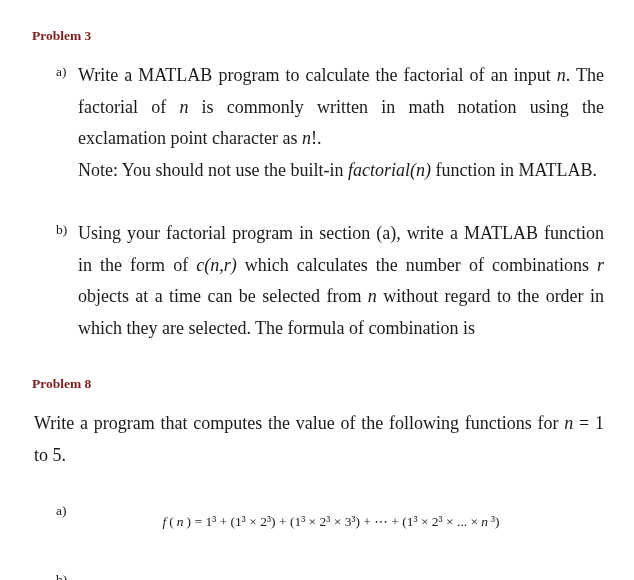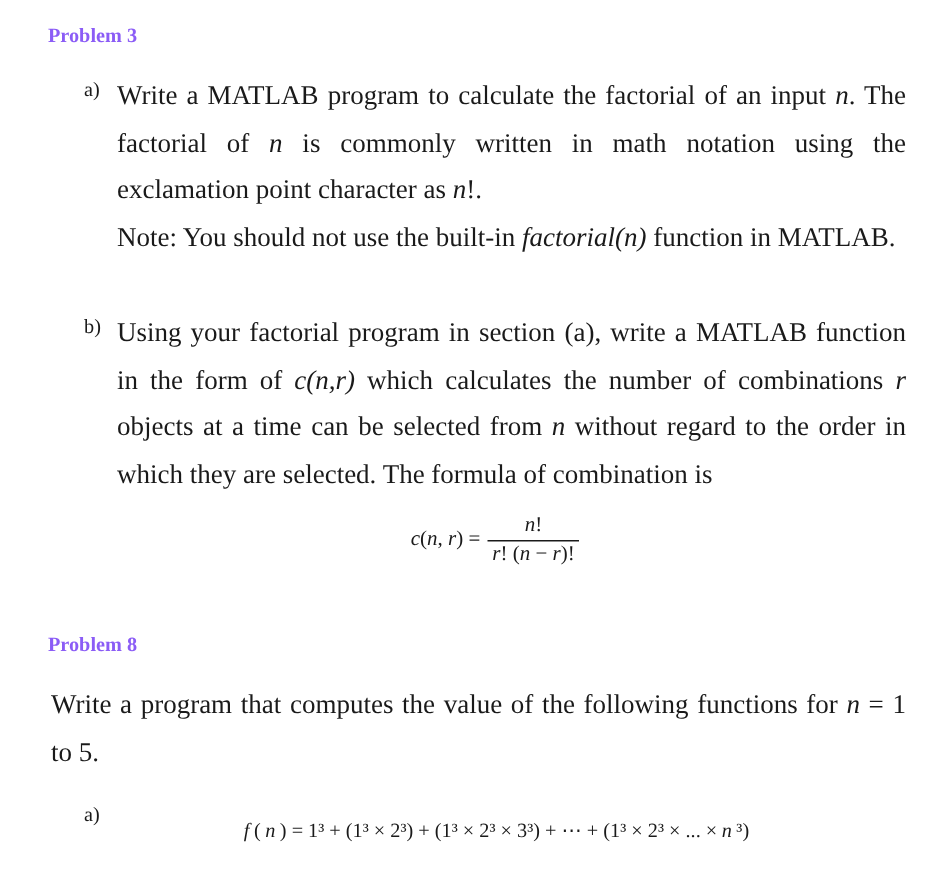--- a/index.html
+++ b/index.html
@@ -8,36 +8,36 @@
     background: #ffffff;
     color: #1a1a1a;
     font-family: "Liberation Serif", serif;
     overflow: hidden;
   }
   .page { padding: 16px 30px 0 32px; }
 
   .heading {
     font-size: 13.5px;
     font-weight: bold;
-    color: #8b5cf6;
-    margin: 0 0 16px 0;
+    color: #7f1d1d;
+    margin: 12px 0 16px 0;
   }
 
   .item { display: flex; margin: 0 0 32px 24px; }
   .marker { flex: 0 0 22px; font-size: 13.5px; line-height: 1.75; }
   .item-body { flex: 1; min-width: 0; }
 
   .para {
     font-size: 18px;
     line-height: 1.75;
     text-align: justify;
     margin: 0;
   }
 
-  .intro { margin: 0 0 14px 2px; }
+  .intro { margin: 0 0 28px 2px; }
 
   
   .formula {
     display: flex;
     justify-content: center;
     align-items: center;
     font-size: 14px;
     margin: 10px 20px 12px 0;
     gap: 3px;
     text-align: center;
@@ -70,27 +70,20 @@
       <p class="para">Write a MATLAB program to calculate the factorial of an input <span style="font-style: italic;">n</span>. The factorial of <span style="font-style: italic;">n</span> is commonly written in math notation using the exclamation point character as <span style="font-style: italic;">n</span>!.</p>
       <p class="para">Note: You should not use the built-in <span style="font-style: italic; margin-top: 40px;">factorial(n)</span> function in MATLAB.</p>
     </div>
   </div>
 
   <div class="item">
     <span class="marker">b)</span>
     <div class="item-body">
       <p class="para">Using your factorial program in section (a), write a MATLAB function in the form of <span style="font-style: italic;">c(n,r)</span> which calculates the number of combinations <span style="font-style: italic;">r</span> objects at a time can be selected from <span style="font-style: italic;">n</span> without regard to the order in which they are selected. The formula of combination is</p>
 
-      <div class="formula">
-        <span><span style="font-style: italic;">c</span>(<span style="font-style: italic;">n</span>, <span style="font-style: italic;">r</span>) =</span>
-        <span class="frac">
-          <span class="num"><span style="font-style: italic;">n</span>!</span>
-          <span class="den"><span style="font-style: italic;">r</span>! (<span style="font-style: italic;">n</span> − <span style="font-style: italic;">r</span>)!</span>
-        </span>
-      </div>
 
     </div>
   </div>
 
   <h2 class="heading">Problem 8</h2>
 
   <p class="para intro">Write a program that computes the value of the following functions for <span style="font-style: italic;">n</span> = 1 to 5.</p>
 
   <div class="item gap-large">
     <span class="marker">a)</span>

